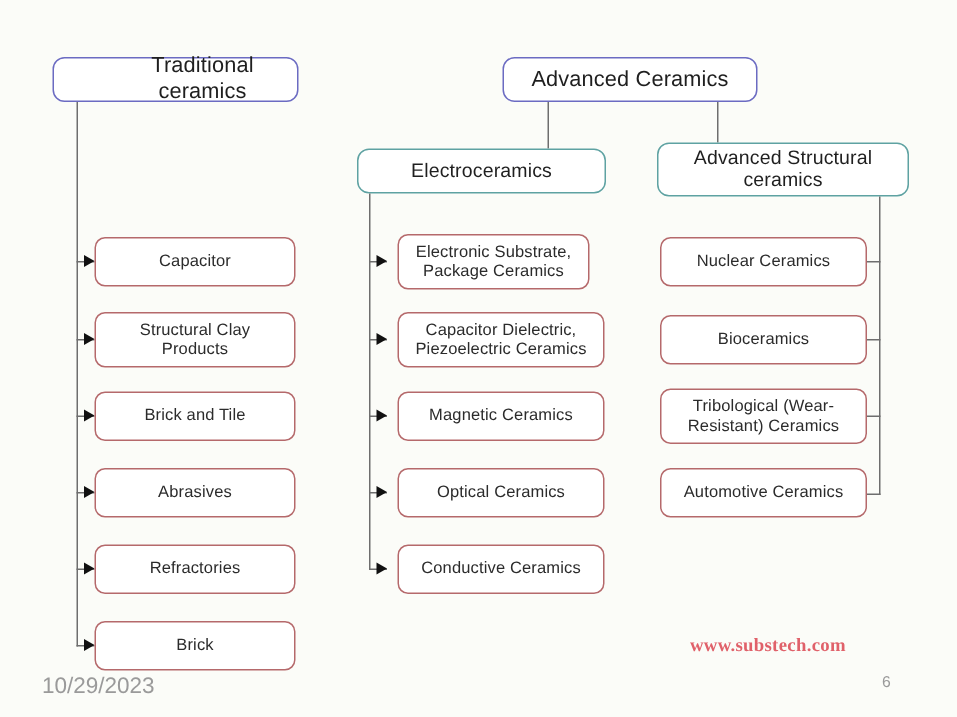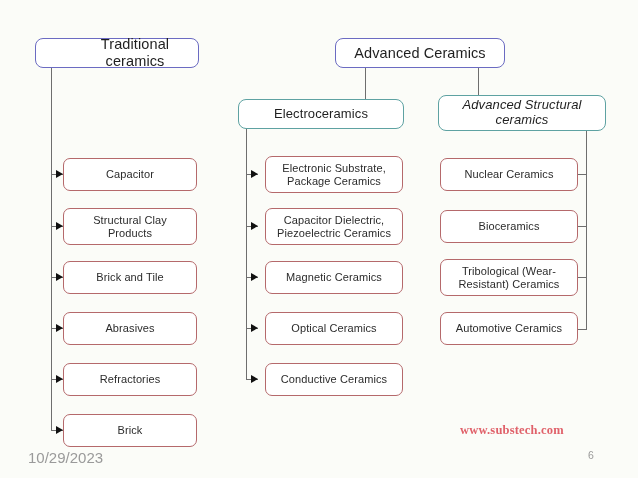--- a/index.html
+++ b/index.html
@@ -168,39 +168,39 @@
 
   <div class="conn hline" style="left:246px; top:277px; width:12px;"></div>
   <div class="arrow-r" style="left:251px; top:273px;"></div>
 
   <div class="conn hline" style="left:246px; top:328px; width:12px;"></div>
   <div class="arrow-r" style="left:251px; top:324px;"></div>
 
   <div class="conn hline" style="left:246px; top:379px; width:12px;"></div>
   <div class="arrow-r" style="left:251px; top:375px;"></div>
 
-  <div class="node leaf" style="left:265px; top:156px; width:138px; height:37px; white-space:pre-line;">
+  <div class="node leaf" style="left:265px; top:156px; width:128px; height:37px; white-space:pre-line;">
     <span>Electronic Substrate,
 Package Ceramics</span>
   </div>
   <div class="node leaf" style="left:265px; top:261px; width:138px; height:33px;">
     <span>Magnetic Ceramics</span>
   </div>
   <div class="node leaf" style="left:265px; top:208px; width:138px; height:37px; white-space:pre-line;">
     <span>Capacitor Dielectric,
 Piezoelectric Ceramics</span>
   </div>
   <div class="node leaf" style="left:265px; top:312px; width:138px; height:33px;">
     <span>Optical Ceramics</span>
   </div>
   <div class="node leaf" style="left:265px; top:363px; width:138px; height:33px;">
     <span>Conductive Ceramics</span>
   </div>
 
-  <div class="node mid" style="left:438px; top:95px; width:168px; height:36px; white-space:pre-line;font-style:italic;">
+  <div class="node mid" style="left:438px; top:95px; width:168px; height:36px; white-space:pre-line;">
     <span>Advanced Structural
 ceramics</span>
   </div>
 
   <div class="conn vline" style="left:586px; top:131px; height:199px;"></div>
 
   <div class="conn hline" style="left:575px; top:174px; width:12px;"></div>
   <div class="arrow-l" style="left:570px; top:170px;"></div>
 
   <div class="conn hline" style="left:575px; top:226px; width:12px;"></div>

